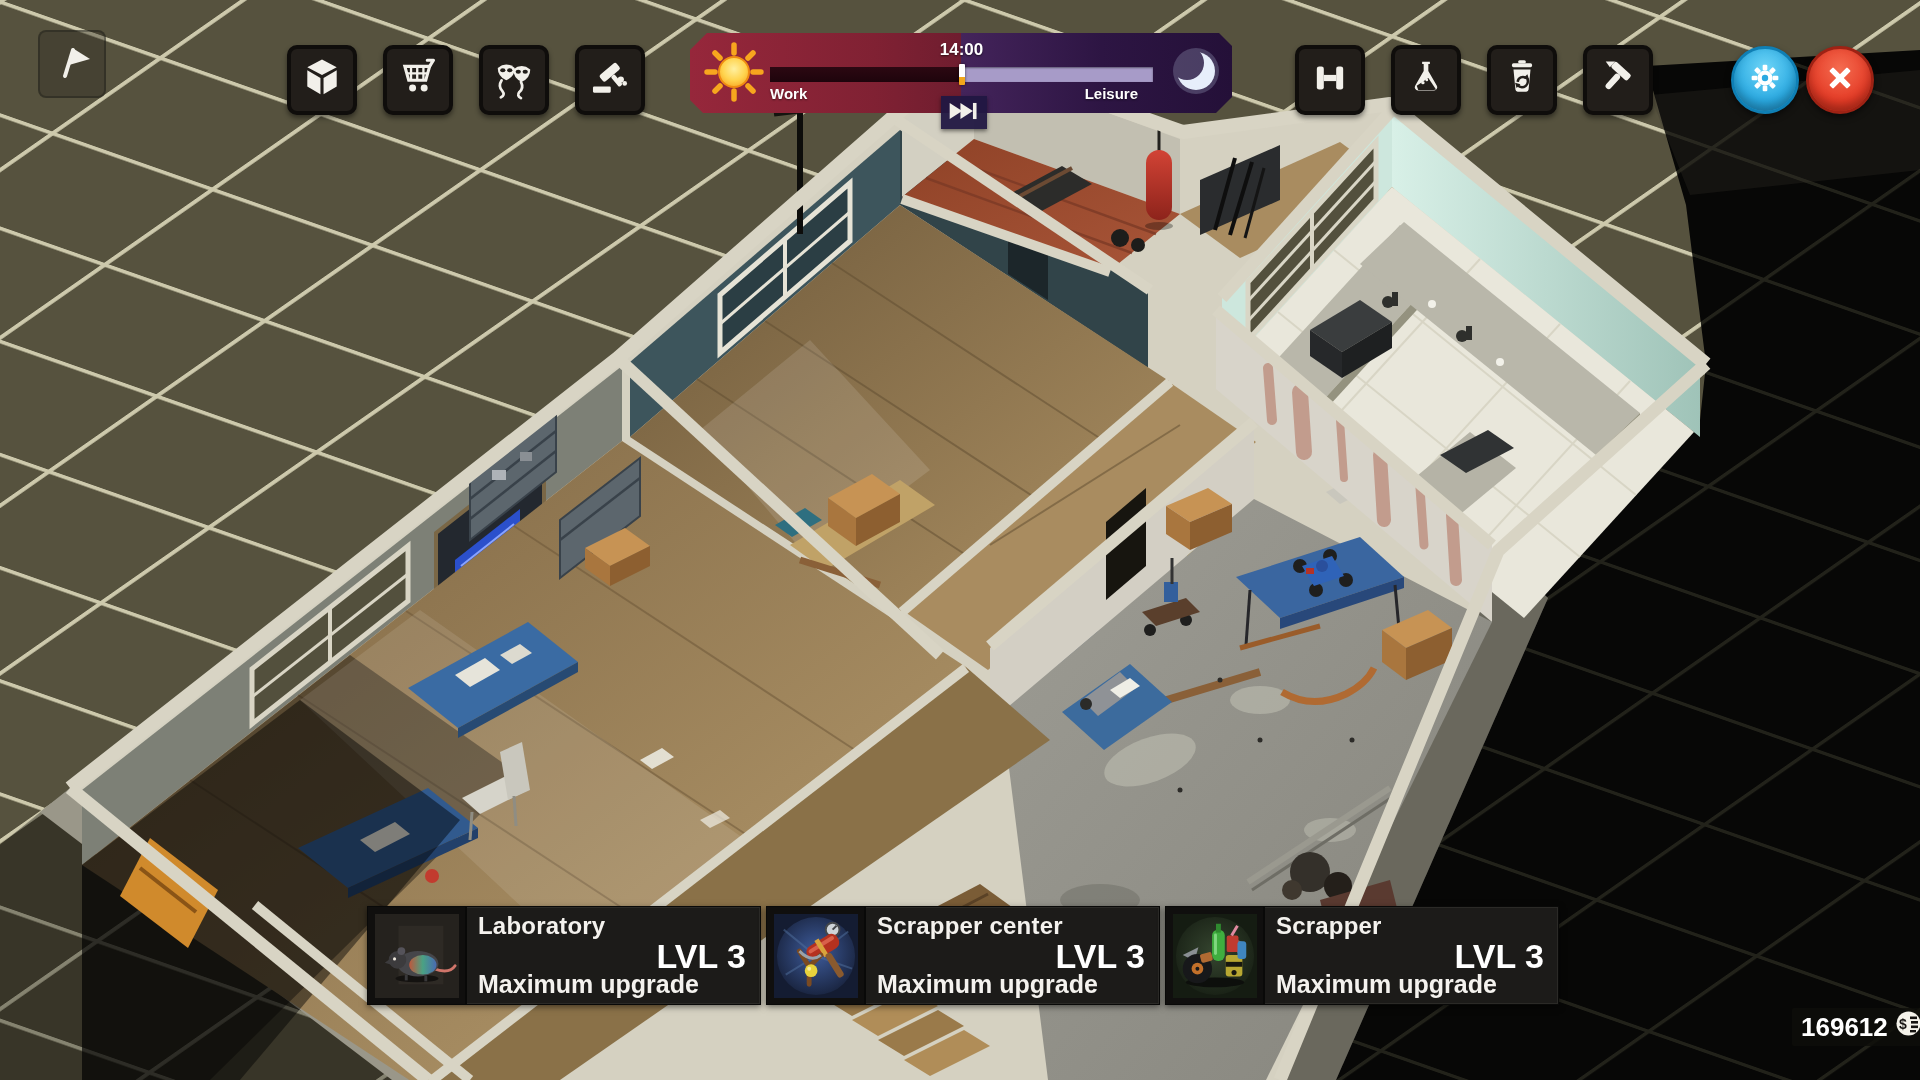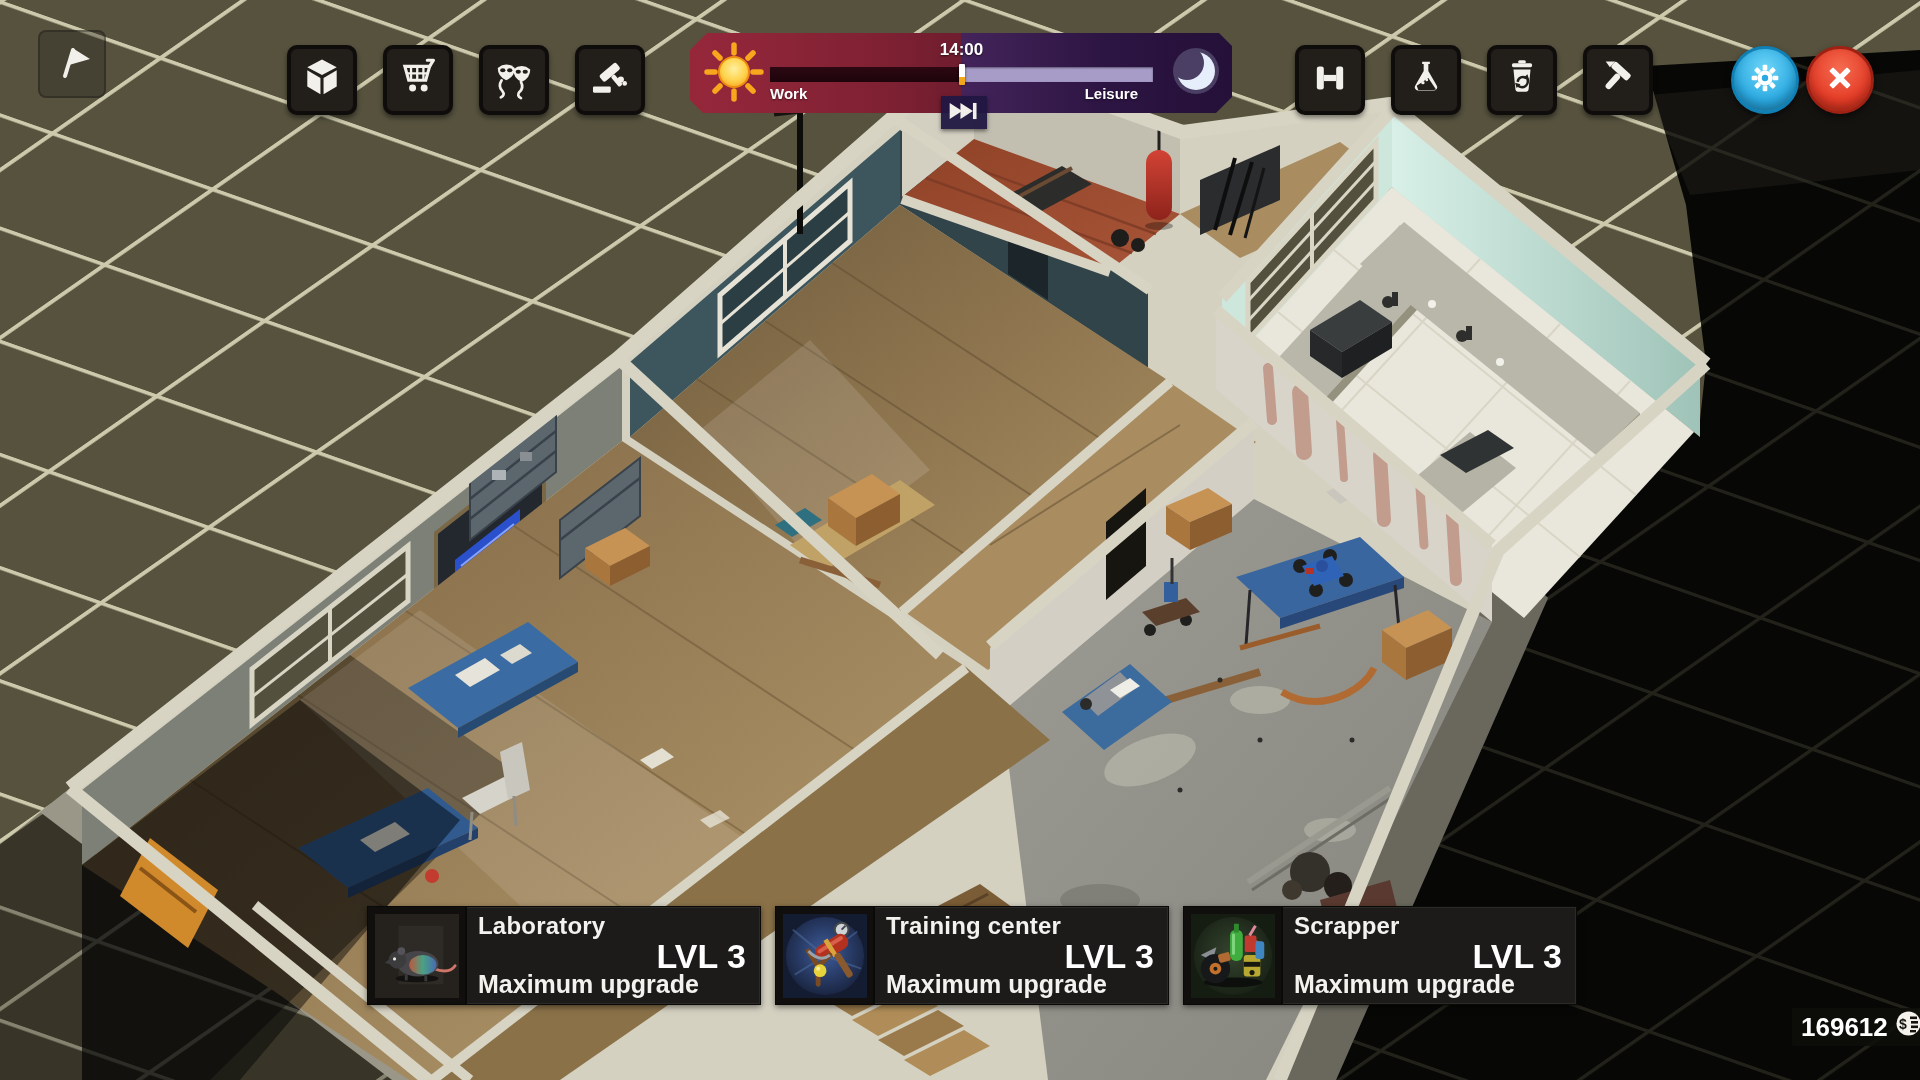--- a/index.html
+++ b/index.html
@@ -29,21 +29,21 @@
   .trackfill{position:absolute;left:0;top:0;height:100%;width:50%;background:linear-gradient(#2c0812,#1e040c);}
   .marker{position:absolute;top:-3px;left:50%;transform:translateX(-50%);width:6px;height:21px;border-radius:1px;
      background:linear-gradient(#ffffff 0 64%,#f2a71b 64% 100%);box-shadow:0 0 3px rgba(0,0,0,.6);}
   .timelabel{position:absolute;top:-27px;left:50%;transform:translateX(-50%);
      font-size:17px;font-weight:700;text-shadow:0 1px 2px rgba(0,0,0,.6);color:#fff;}
   .worklbl{position:absolute;left:80px;top:52px;font-size:15px;font-weight:700;color:#fff;text-shadow:0 1px 2px rgba(0,0,0,.5);}
   .leislbl{position:absolute;left:448px;top:52px;transform:translateX(-100%);font-size:15px;font-weight:700;color:#fff;text-shadow:0 1px 2px rgba(0,0,0,.5);}
   .skipbtn{position:absolute;left:941px;top:96px;width:46px;height:33px;background:rgba(33,23,66,.95);
      display:flex;align-items:center;justify-content:center;cursor:pointer;box-shadow:0 2px 4px rgba(0,0,0,.5);}
   
-  .panels{position:absolute;left:367px;top:906px;display:flex;gap:14px;}
+  .panels{position:absolute;left:367px;top:906px;display:flex;gap:5px;}
   .panel{width:392px;height:97px;background:#1c1b19;border:1px solid #090908;
      box-shadow:inset 0 0 0 1px #2b2a27, 0 2px 6px rgba(0,0,0,.5);display:flex;cursor:pointer;}
   .picon{width:97px;min-width:97px;background:#100f0e;border-right:2px solid #090908;
      display:flex;align-items:center;justify-content:center;}
   .pbody{position:relative;flex:1;}
   .ptitle{position:absolute;left:11px;top:5px;font-size:24px;font-weight:700;color:#f4f2ee;letter-spacing:.2px;}
   .plevel{position:absolute;right:14px;top:50%;transform:translateY(-50%);font-size:34px;font-weight:800;color:#ffffff;text-align:center;}
   .pstatus{position:absolute;left:11px;bottom:5px;font-size:25px;font-weight:700;color:#f4f2ee;}
   
   .currency{position:absolute;left:1792px;top:1008px;height:38px;display:flex;align-items:center;gap:7px;
@@ -605,21 +605,21 @@
             <rect x="46" y="24" width="5" height="20" fill="#d8a43c"></rect>
             <rect x="47" y="42" width="7" height="28" rx="3" fill="#8a5a2e"></rect>
           </g>
           <path d="M36,72 V54 M36,54 L26,38 M36,54 L48,42" stroke="#7a4a22" stroke-width="5" fill="none" stroke-linecap="round"></path>
           <path d="M26,38 Q38,50 48,42" stroke="#9aa2aa" stroke-width="3" fill="none"></path>
           <circle cx="38" cy="58" r="6.5" fill="#e8d23c"></circle>
           <circle cx="36" cy="56" r="2" fill="#f7eda0"></circle>
         </svg>
       </div>
       <div class="pbody">
-        <div class="ptitle">Training center</div>
+        <div class="ptitle">Scrapper center</div>
         <div class="plevel">LVL 3</div>
         <div class="pstatus">Maximum upgrade</div>
       </div>
     </div>
 
     <div class="panel">
       <div class="picon">
         <svg width="84" height="84" viewBox="0 0 86 86">
           <defs>
             <radialGradient id="scrapG" cx="0.5" cy="0.45" r="0.65">

